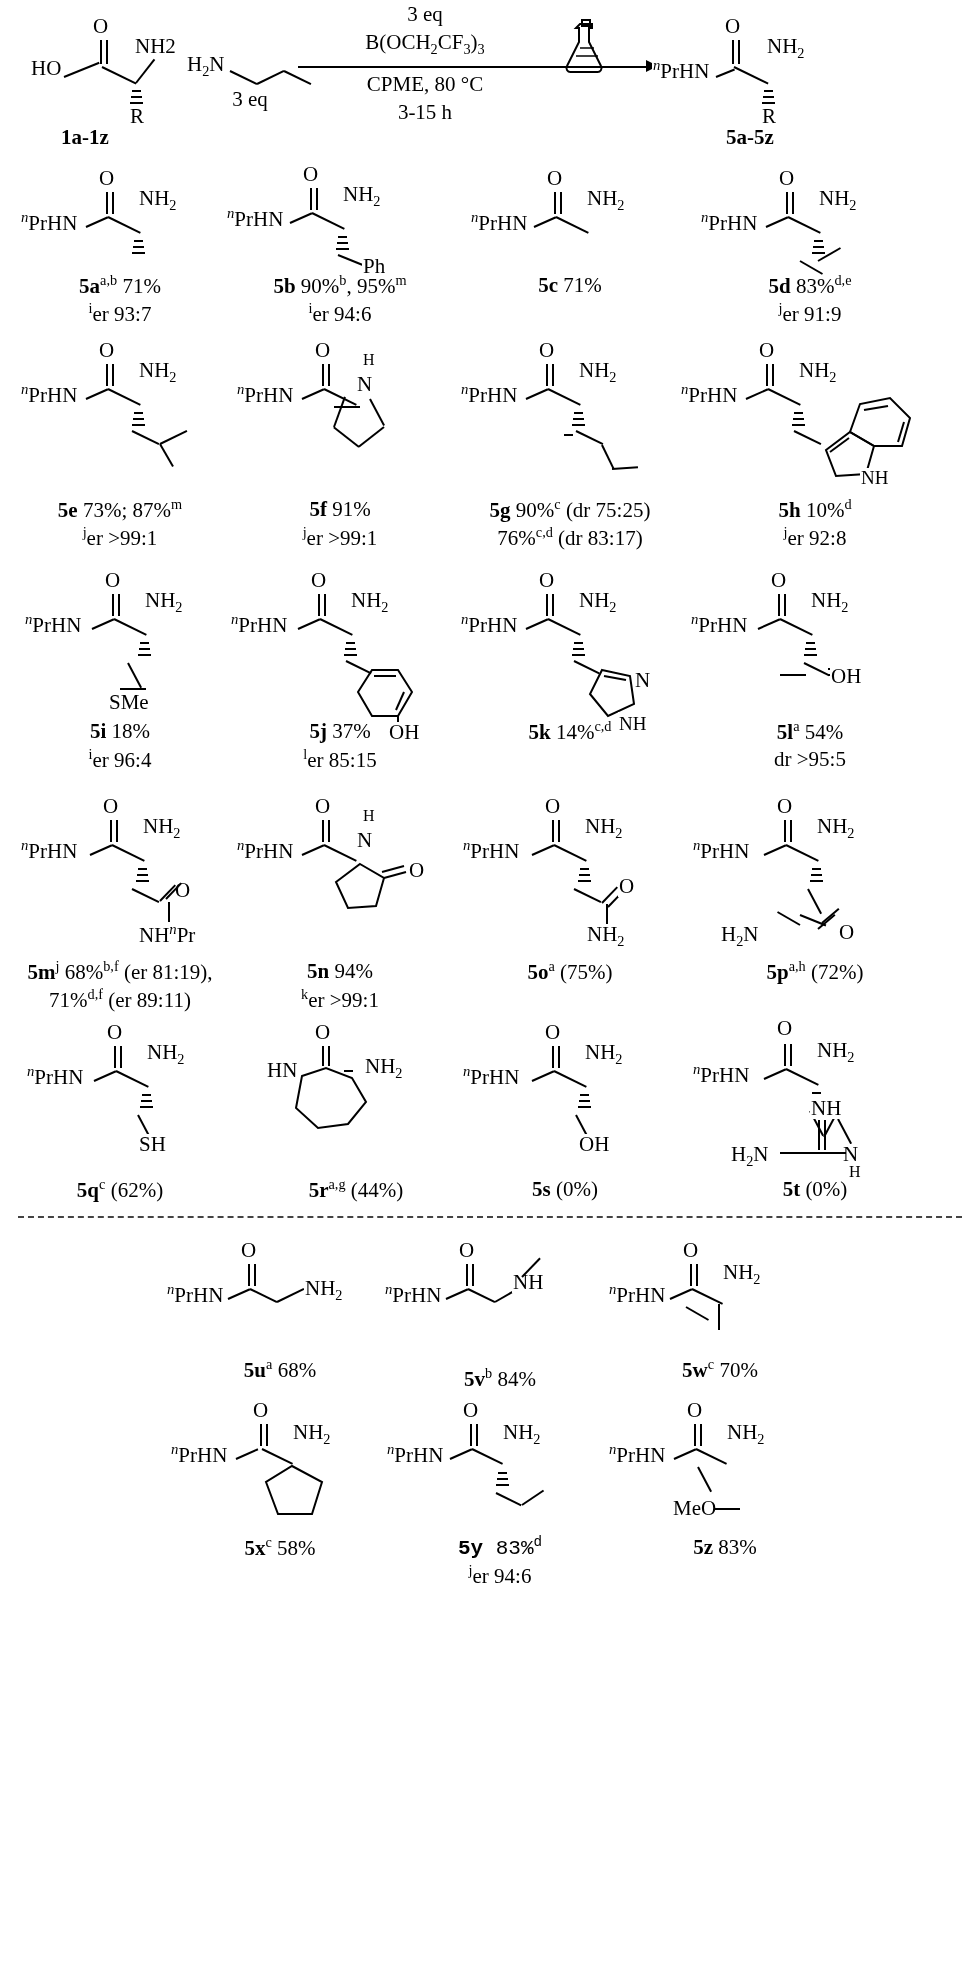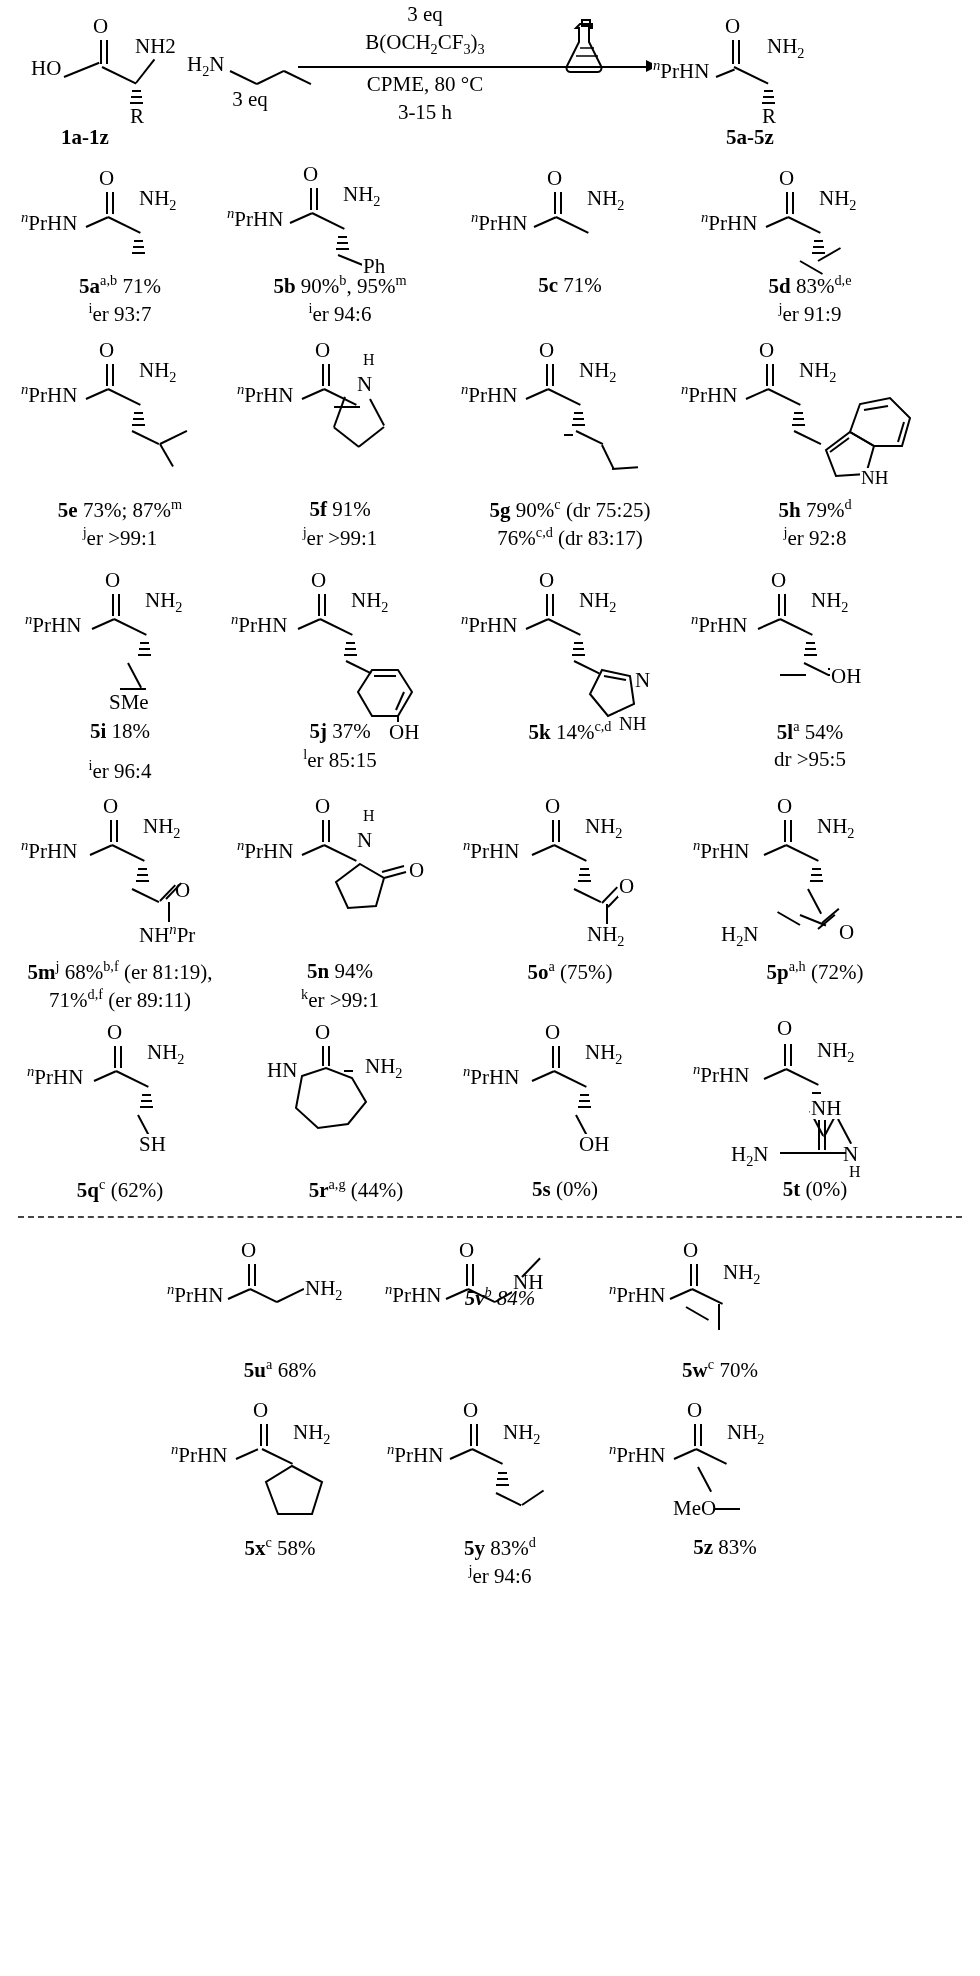--- a/index.html
+++ b/index.html
@@ -228,40 +228,40 @@
     <svg style="position:absolute;left:126px;top:48px;" width="150" height="110" viewBox="0 0 150 110">
       <path d="M10 62 L34 44 L58 58 L50 86 L20 88 Z" fill="none" stroke="#000" stroke-width="2"></path>
       <path d="M14 64 L33 50" fill="none" stroke="#000" stroke-width="2"></path>
       <path d="M34 44 L44 16 L74 10 L94 30 L86 58 L58 58 Z" fill="none" stroke="#000" stroke-width="2"></path>
       <path d="M48 22 L72 18" stroke="#000" stroke-width="2"></path>
       <path d="M88 34 L82 54" stroke="#000" stroke-width="2"></path>
       <path d="M40 20 L36 42" stroke="#000" stroke-width="0"></path>
     </svg>
     <div class="atom" style="left:170px;top:128px;font-size:19px;">NH</div>
   </div>
-  <div class="lbl abs" style="left:700px;top:496px;width:230px;"><b>5h</b> <span>79%</span><sup>d</sup></div>
+  <div class="lbl abs" style="left:700px;top:496px;width:230px;"><b>5h</b> <span>10%</span><sup>d</sup></div>
   <div class="lbl abs" style="left:700px;top:524px;width:230px;"><sup>j</sup><span>er 92:8</span></div>
 
   <div class="abs" style="left:20px;top:570px;width:220px;height:140px;">
     <div class="atom" style="left:84px;top:0px;">O</div>
     <div class="bondv" style="left:92px;top:24px;height:22px;"></div>
     <div class="bondv" style="left:98px;top:24px;height:22px;"></div>
     <div class="atom" style="left:4px;top:42px;"><span class="ital" style="font-size:0.7em;vertical-align:super;">n</span>PrHN</div>
     <div class="bond" style="left:72px;top:58px;width:24px;transform:rotate(-24deg);"></div>
     <div class="bond" style="left:94px;top:48px;width:36px;transform:rotate(26deg);"></div>
     <div class="atom" style="left:124px;top:20px;"><span>NH</span><sub>2</sub></div>
     <div class="hash" style="left:120px;top:72px;width:9px;"></div>
     <div class="hash" style="left:119px;top:78px;width:11px;"></div>
     <div class="hash" style="left:118px;top:84px;width:13px;"></div>
     <div class="bond" style="left:108px;top:92px;width:28px;transform:rotate(62deg);"></div>
     <div class="bond" style="left:100px;top:118px;width:26px;transform:rotate(0deg);"></div>
     <div class="atom" style="left:88px;top:122px;">SMe</div>
   </div>
   <div class="lbl abs" style="left:10px;top:718px;width:220px;"><b>5i</b> <span>18%</span></div>
-  <div class="lbl abs" style="left:10px;top:746px;width:220px;margin-top:11px;"><sup>i</sup><span>er 96:4</span></div>
+  <div class="lbl abs" style="left:10px;top:746px;width:220px;"><sup>i</sup><span>er 96:4</span></div>
 
   <div class="abs" style="left:230px;top:570px;width:230px;height:150px;">
     <div class="atom" style="left:80px;top:0px;">O</div>
     <div class="bondv" style="left:88px;top:24px;height:22px;"></div>
     <div class="bondv" style="left:94px;top:24px;height:22px;"></div>
     <div class="atom" style="left:0px;top:42px;"><span class="ital" style="font-size:0.7em;vertical-align:super;">n</span>PrHN</div>
     <div class="bond" style="left:68px;top:58px;width:24px;transform:rotate(-24deg);"></div>
     <div class="bond" style="left:90px;top:48px;width:36px;transform:rotate(26deg);"></div>
     <div class="atom" style="left:120px;top:20px;"><span>NH</span><sub>2</sub></div>
     <div class="hash" style="left:116px;top:72px;width:9px;"></div>
@@ -491,21 +491,21 @@
     <div class="atom" style="left:58px;top:0px;">O</div>
     <div class="bondv" style="left:66px;top:24px;height:22px;"></div>
     <div class="bondv" style="left:72px;top:24px;height:22px;"></div>
     <div class="atom" style="left:-16px;top:42px;"><span class="ital" style="font-size:0.7em;vertical-align:super;">n</span>PrHN</div>
     <div class="bond" style="left:46px;top:58px;width:24px;transform:rotate(-24deg);"></div>
     <div class="bond" style="left:68px;top:48px;width:30px;transform:rotate(26deg);"></div>
     <div class="bond" style="left:95px;top:61px;width:26px;transform:rotate(-30deg);"></div>
     <div class="atom" style="left:112px;top:32px;">NH</div>
     <div class="bond" style="left:122px;top:36px;width:26px;transform:rotate(-46deg);"></div>
   </div>
-  <div class="lbl abs" style="left:390px;top:1284px;width:220px;font-style:italic;"><b>5v</b><sup>b</sup> <span>84%</span></div>
+  <div class="lbl abs" style="left:390px;top:1365px;width:220px;"><b>5v</b><sup>b</sup> <span>84%</span></div>
 
   <div class="abs" style="left:620px;top:1240px;width:220px;height:110px;">
     <div class="atom" style="left:62px;top:0px;">O</div>
     <div class="bondv" style="left:70px;top:24px;height:22px;"></div>
     <div class="bondv" style="left:76px;top:24px;height:22px;"></div>
     <div class="atom" style="left:-12px;top:42px;"><span class="ital" style="font-size:0.7em;vertical-align:super;">n</span>PrHN</div>
     <div class="bond" style="left:50px;top:58px;width:24px;transform:rotate(-24deg);"></div>
     <div class="bond" style="left:72px;top:48px;width:34px;transform:rotate(26deg);"></div>
     <div class="atom" style="left:102px;top:22px;"><span>NH</span><sub>2</sub></div>
     <div class="bond" style="left:66px;top:66px;width:26px;transform:rotate(30deg);"></div>
@@ -534,21 +534,21 @@
     <div class="atom" style="left:-14px;top:42px;"><span class="ital" style="font-size:0.7em;vertical-align:super;">n</span>PrHN</div>
     <div class="bond" style="left:50px;top:58px;width:24px;transform:rotate(-24deg);"></div>
     <div class="bond" style="left:72px;top:48px;width:34px;transform:rotate(26deg);"></div>
     <div class="atom" style="left:102px;top:22px;"><span>NH</span><sub>2</sub></div>
     <div class="hash" style="left:98px;top:72px;width:9px;"></div>
     <div class="hash" style="left:97px;top:78px;width:11px;"></div>
     <div class="hash" style="left:96px;top:84px;width:13px;"></div>
     <div class="bond" style="left:96px;top:92px;width:28px;transform:rotate(26deg);"></div>
     <div class="bond" style="left:122px;top:104px;width:26px;transform:rotate(-34deg);"></div>
   </div>
-  <div class="lbl abs" style="left:390px;top:1534px;width:220px;"><b>5y</b> <span>83%</span><sup>d</sup></div>
+  <div class="lbl abs" style="left:390px;top:1534px;width:220px;font-family:Liberation Mono, monospace;"><b>5y</b> <span>83%</span><sup>d</sup></div>
   <div class="lbl abs" style="left:390px;top:1562px;width:220px;"><sup>j</sup><span>er 94:6</span></div>
 
   <div class="abs" style="left:620px;top:1400px;width:230px;height:140px;">
     <div class="atom" style="left:66px;top:0px;">O</div>
     <div class="bondv" style="left:74px;top:24px;height:22px;"></div>
     <div class="bondv" style="left:80px;top:24px;height:22px;"></div>
     <div class="atom" style="left:-12px;top:42px;"><span class="ital" style="font-size:0.7em;vertical-align:super;">n</span>PrHN</div>
     <div class="bond" style="left:54px;top:58px;width:24px;transform:rotate(-24deg);"></div>
     <div class="bond" style="left:76px;top:48px;width:34px;transform:rotate(26deg);"></div>
     <div class="atom" style="left:106px;top:22px;"><span>NH</span><sub>2</sub></div>

